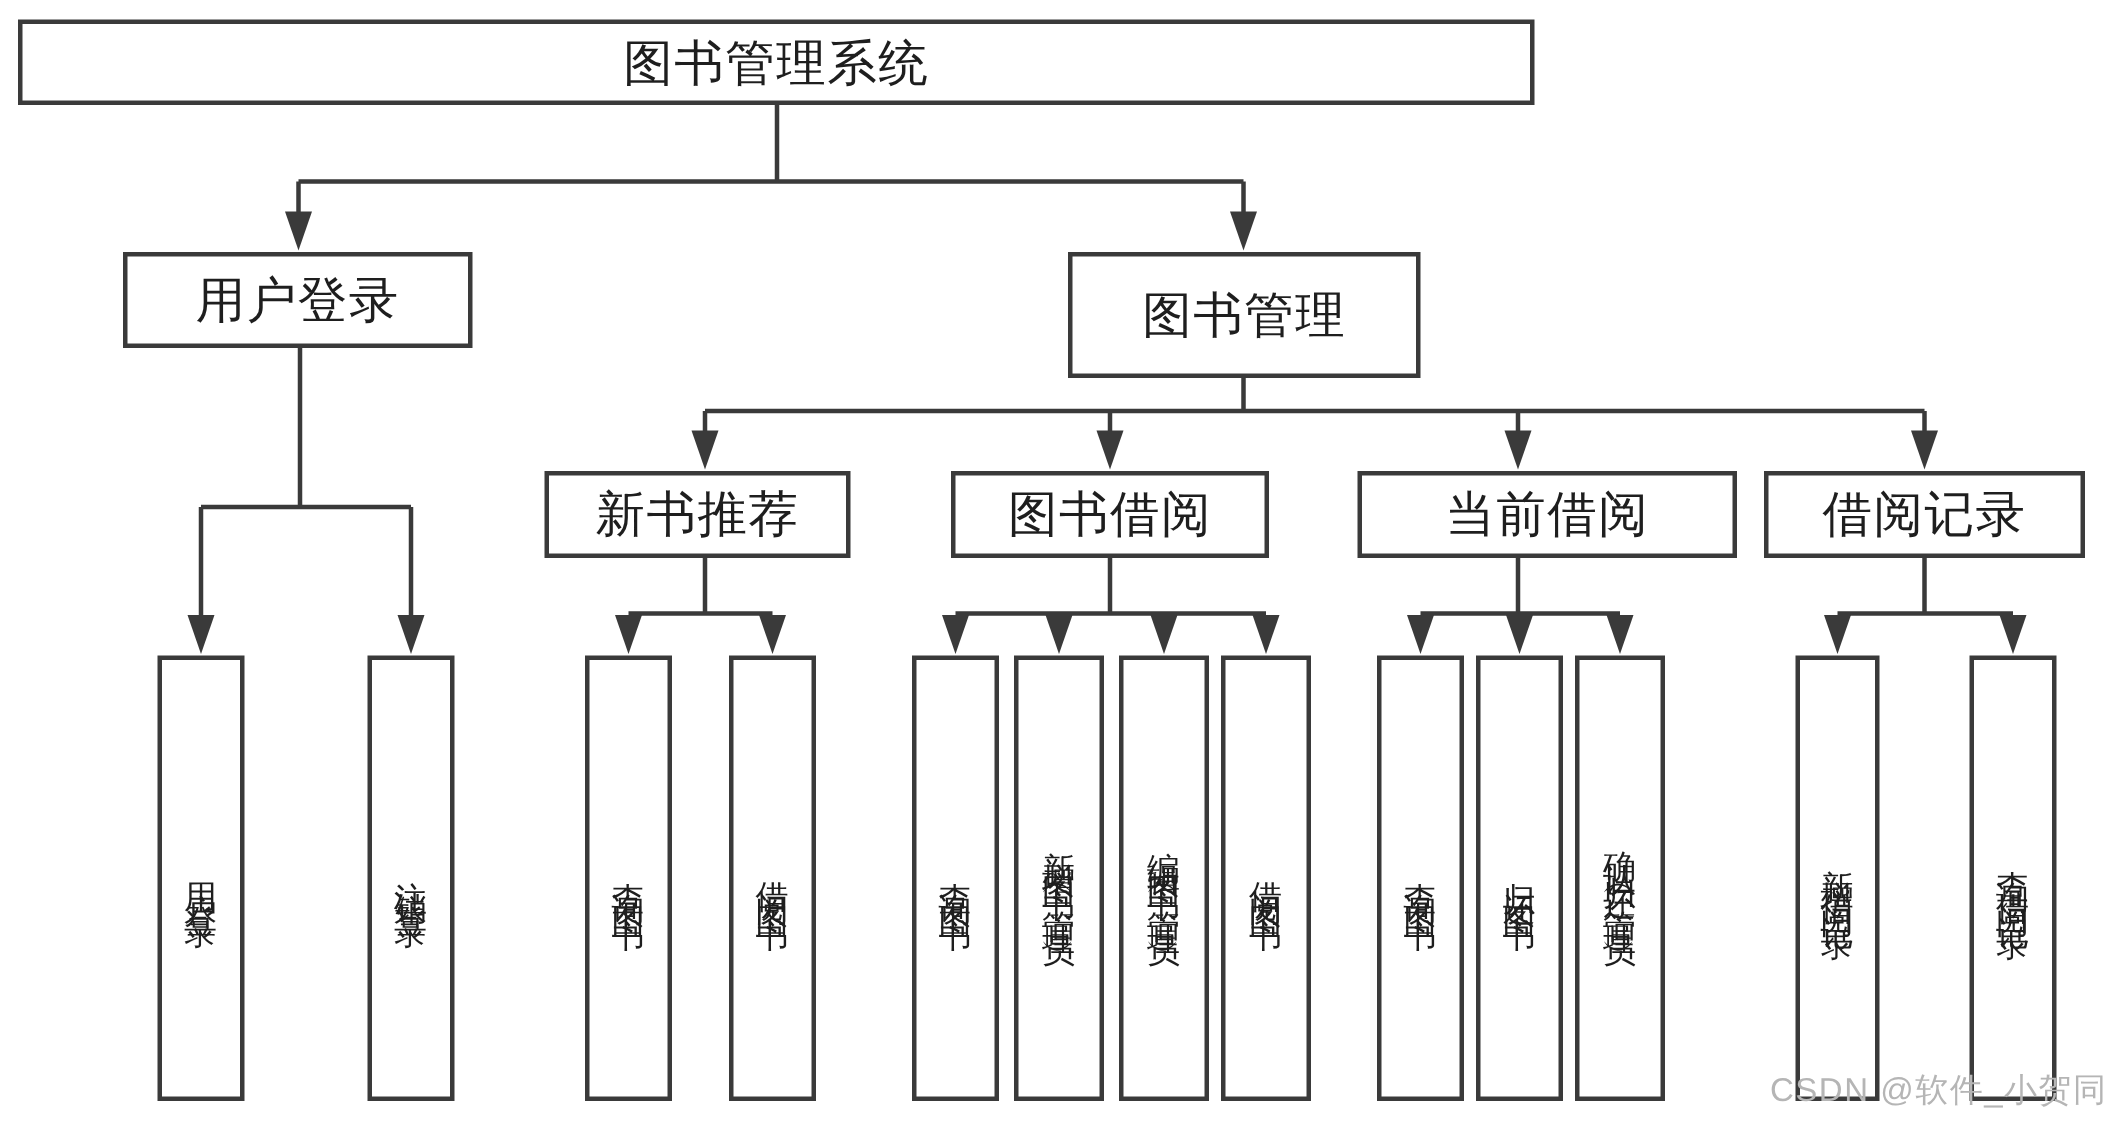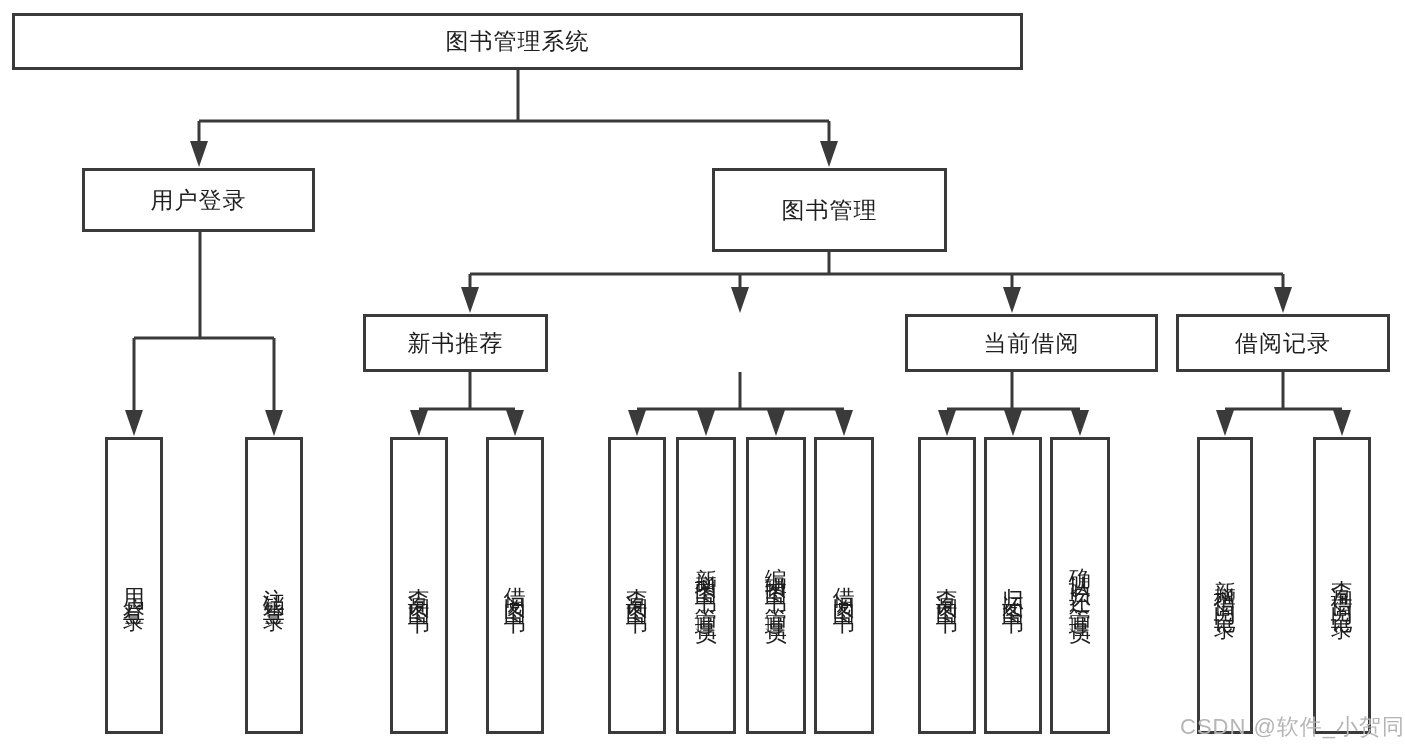--- a/index.html
+++ b/index.html
@@ -37,32 +37,32 @@
   .box {
     position: absolute;
     background: var(--color-node-fill);
     border: 3px solid var(--color-line);
     display: flex;
     align-items: center;
     justify-content: center;
     text-align: center;
     line-height: 1.15;
   }
-  .h-box { font-size: 23px; letter-spacing: 1px; }
+  .h-box { font-size: 33px; letter-spacing: 1px; }
   .v-box {
     writing-mode: vertical-rl;
     text-orientation: mixed;
     font-size: 22px;
     letter-spacing: 8px;
   }
   
   #n-root            { left: 12px;   top: 13px;  width: 1011px; height: 57px; }
   #n-user-login      { left: 82px;   top: 168px; width: 233px;  height: 64px; }
   #n-book-mgmt       { left: 712px;  top: 168px; width: 235px;  height: 84px; }
-  #n-new-book        { left: 363px;  top: 314px; width: 185px;  height: 58px; }
+  #n-new-book        { left: 363px;  top: 314px; width: 204px;  height: 58px; }
   #n-book-borrow     { left: 634px;  top: 314px; width: 212px;  height: 58px; }
   #n-current-borrow  { left: 905px;  top: 314px; width: 253px;  height: 58px; }
   #n-borrow-record   { left: 1176px; top: 314px; width: 214px;  height: 58px; }
   #v1  { left: 105px;  top: 437px; width: 58px; height: 297px; }
   #v2  { left: 245px;  top: 437px; width: 58px; height: 297px; }
   #v3  { left: 390px;  top: 437px; width: 58px; height: 297px; }
   #v4  { left: 486px;  top: 437px; width: 58px; height: 297px; }
   #v5  { left: 608px;  top: 437px; width: 58px; height: 297px; }
   #v6  { left: 676px;  top: 437px; width: 60px; height: 297px; }
   #v7  { left: 746px;  top: 437px; width: 60px; height: 297px; }
@@ -130,20 +130,21 @@
       <polygon points="1333,410 1351,410 1342,436"></polygon>
     </g>
   </svg>
 
   <div id="n-root" class="box h-box">图书管理系统</div>
 
   <div id="n-user-login" class="box h-box">用户登录</div>
   <div id="n-book-mgmt" class="box h-box">图书管理</div>
 
   <div id="n-new-book" class="box h-box">新书推荐</div>
+  <div id="n-book-borrow" class="box h-box">图书借阅</div>
   <div id="n-current-borrow" class="box h-box">当前借阅</div>
   <div id="n-borrow-record" class="box h-box">借阅记录</div>
 
   <div id="v1" class="box v-box">用户登录</div>
   <div id="v2" class="box v-box">注销登录</div>
 
   <div id="v3" class="box v-box">查询图书</div>
   <div id="v4" class="box v-box">借阅图书</div>
 
   <div id="v5" class="box v-box">查询图书</div>

